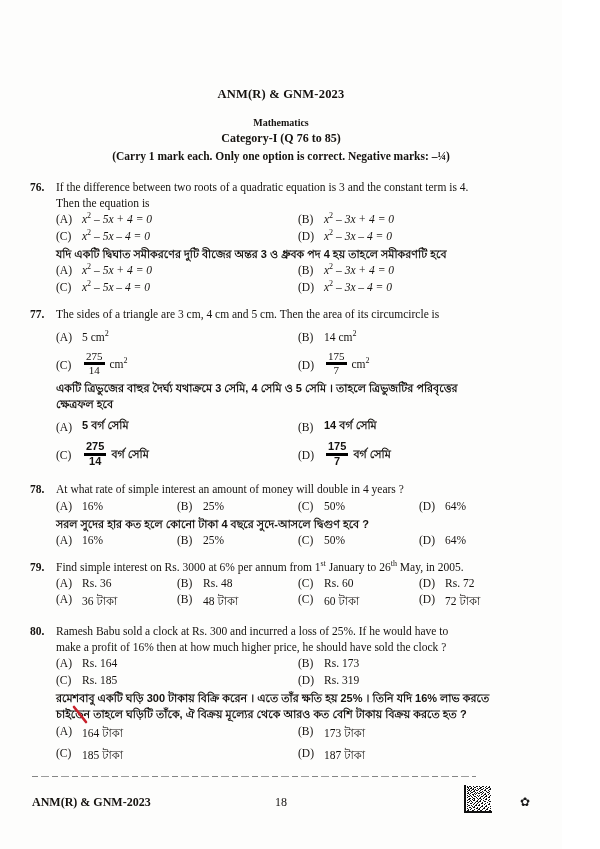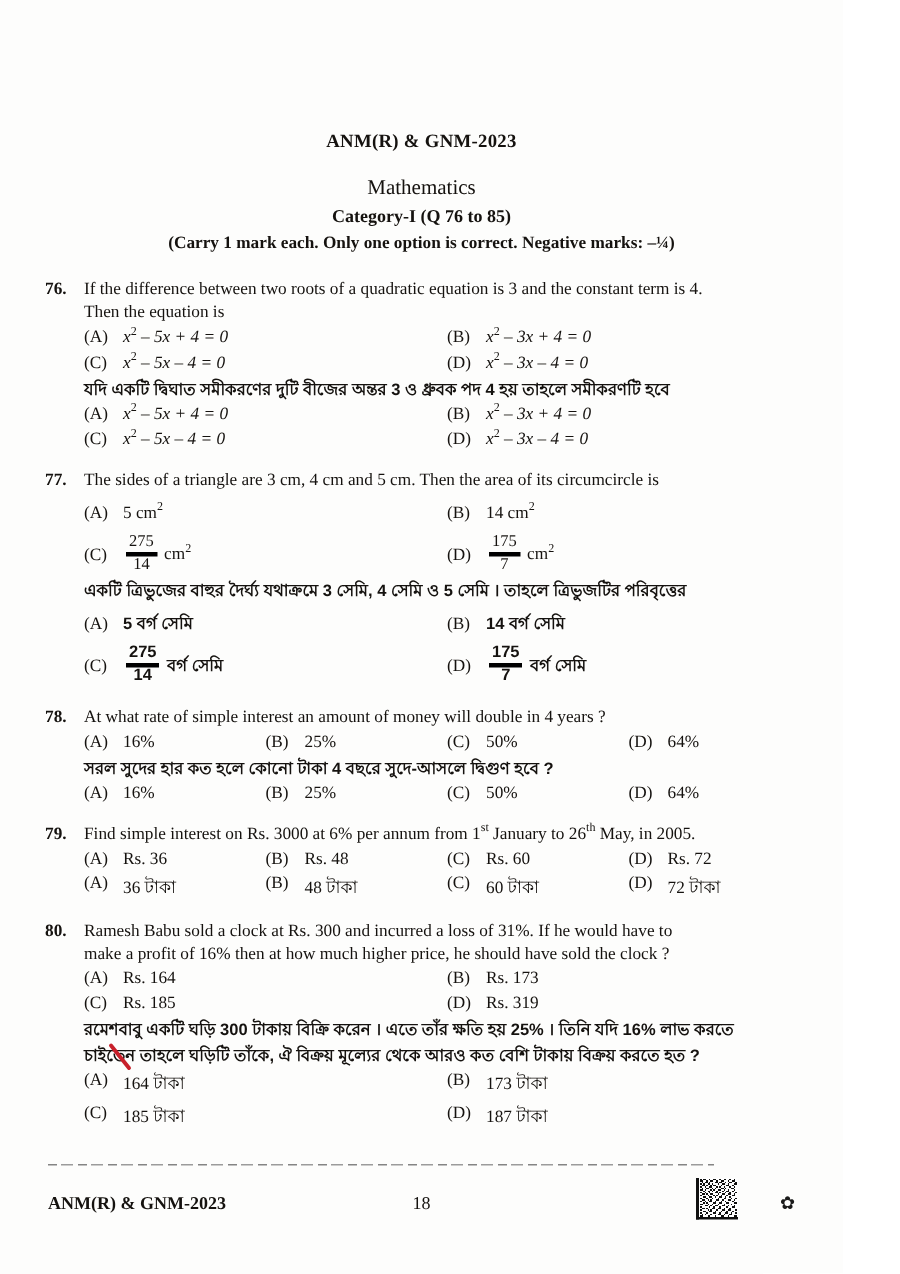--- a/index.html
+++ b/index.html
@@ -21,22 +21,22 @@
     text-align: center;
     padding-top: 86px;
     line-height: 1.42;
   }
   .doc-header .exam-code {
     font-weight: bold;
     font-size: 12.5px;
     letter-spacing: .2px;
   }
   .doc-header .subject {
-    font-weight: normal;
-    font-size: 14px;
+    font-weight: bold;
+    font-size: 10px;
     margin-top: 12px;
   }
   .doc-header .category {
     font-weight: bold;
     font-size: 12px;
   }
   .doc-header .marks-note {
     font-weight: bold;
     font-size: 11.5px;
     margin-top: 1px;
@@ -275,20 +275,21 @@
           <div class="opt">
             <span class="opt-key">(D)</span>
             <span class="opt-val"><span class="frac">
                   <span class="num">175</span>
                   <span class="den">7</span>
                 </span><span> cm</span><sup>2</sup></span>
           </div>
         </div>
 
         <div class="bn q-stem-bn">একটি ত্রিভুজের বাহুর দৈর্ঘ্য যথাক্রমে 3 সেমি, 4 সেমি ও 5 সেমি । তাহলে ত্রিভুজটির পরিবৃত্তের</div>
+        <div class="bn">ক্ষেত্রফল হবে</div>
 
         <div class="opts two-col tall">
           <div class="opt opt-bn">
             <span class="opt-key">(A)</span>
             <span class="opt-val">5 বর্গ সেমি</span>
           </div>
           <div class="opt opt-bn">
             <span class="opt-key">(B)</span>
             <span class="opt-val">14 বর্গ সেমি</span>
           </div>
@@ -399,21 +400,21 @@
             <span class="opt-key">(D)</span>
             <span class="opt-val">72 টাকা</span>
           </div>
         </div>
       </div>
     </div>
 
     <div class="q-block">
       <div class="q-num">80.</div>
       <div class="q-body">
-        <div class="q-stem">Ramesh Babu sold a clock at Rs. 300 and incurred a loss of 31%. If he would have to</div>
+        <div class="q-stem">Ramesh Babu sold a clock at Rs. 300 and incurred a loss of 25%. If he would have to</div>
         <div class="q-stem">make a profit of 16% then at how much higher price, he should have sold the clock ?</div>
 
         <div class="opts two-col">
           <div class="opt">
             <span class="opt-key">(A)</span>
             <span class="opt-val">Rs. 164</span>
           </div>
           <div class="opt">
             <span class="opt-key">(B)</span>
             <span class="opt-val">Rs. 173</span>

